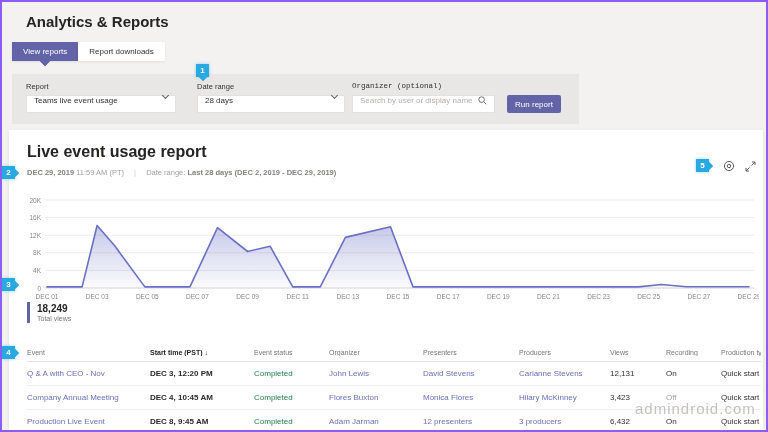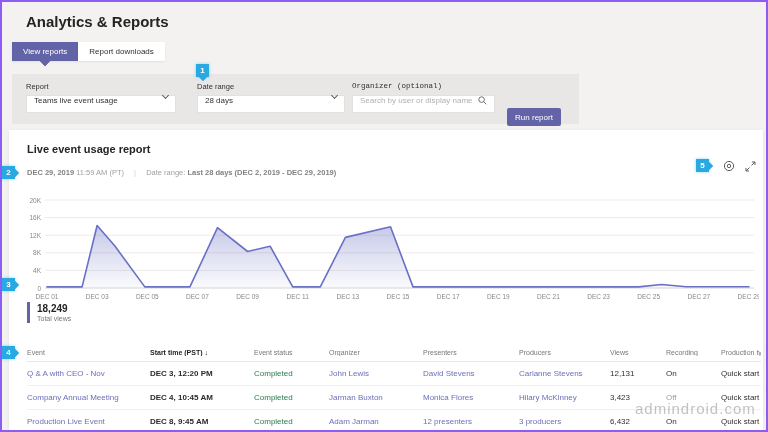--- a/index.html
+++ b/index.html
@@ -14,29 +14,29 @@
   .tab.active { background:#6264a7; color:#fff; }
   .tab-pointer { position:absolute; left:50%; bottom:-4px; margin-left:-4px; width:8px; height:8px; background:#6264a7; transform:rotate(45deg); clip-path:polygon(0 100%,100% 100%,100% 0); }
 
   .filter-bar { position:absolute; left:10px; top:72px; width:567px; height:50px; background:#e9e7e5; }
   .field-label { position:absolute; top:8px; font-size:7.5px; color:#323130; }
   .select, .search-box { position:absolute; top:21px; height:18px; background:#fff; border:1px solid #e3e1df; display:flex; align-items:flex-start; padding:0 7px; font-size:8px; color:#323130; }
   .select { justify-content:space-between; cursor:pointer; }
   .chev { width:5px; height:5px; border-right:1px solid #605e5c; border-bottom:1px solid #605e5c; transform:rotate(45deg); margin-top:-3px; }
   .search-box input { border:none; outline:none; flex:1; font-size:8px; color:#323130; font-family:"Liberation Sans",sans-serif; background:transparent; }
   .search-box input::placeholder { color:#b3b0ad; }
-  .run-btn { position:absolute; left:495px; top:34px; width:54px; height:18px; background:#6264a7; color:#fff; border:none; border-radius:2px; font-size:8px; font-family:"Liberation Sans",sans-serif; cursor:pointer; }
+  .run-btn { position:absolute; left:495px; top:21px; width:54px; height:18px; background:#6264a7; color:#fff; border:none; border-radius:2px; font-size:8px; font-family:"Liberation Sans",sans-serif; cursor:pointer; }
 
   .callout { position:absolute; width:13px; height:13px; background:#29a9e2; color:#fff; font-size:8px; font-weight:bold; display:flex; align-items:center; justify-content:center; z-index:5; box-shadow:0 0 3px rgba(41,169,226,.5); }
   .callout::after { content:''; position:absolute; width:6px; height:6px; background:#29a9e2; transform:rotate(45deg); }
   .pt-down::after { bottom:-3px; left:3.5px; }
   .pt-right::after { right:-3px; top:3.5px; }
 
   .panel { position:absolute; left:7px; top:128px; width:754px; bottom:0; background:#fff; box-shadow:0 1px 3px rgba(0,0,0,.08); }
-  .report-title { position:absolute; left:18px; top:13px; font-size:11px; font-weight:bold; color:#252423; }
+  .report-title { position:absolute; left:18px; top:13px; font-size:16px; font-weight:bold; color:#252423; }
   .meta { position:absolute; left:18px; top:38px; font-size:7.5px; color:#a19f9d; }
   .meta .strong { font-weight:bold; color:#84827f; }
   .meta .sep { margin:0 8px; color:#d2d0ce; }
 
   .panel-actions { position:absolute; right:6px; top:29px; display:flex; align-items:center; gap:7px; }
   .icon-btn { width:14px; height:14px; display:flex; align-items:center; justify-content:center; cursor:pointer; }
 
   .chart-wrap { position:absolute; left:5px; top:64px; width:745px; height:112px; }
   .axlab { font-size:6.5px; fill:#8a8886; font-family:"Liberation Sans",sans-serif; }
 
@@ -200,21 +200,21 @@
         <div class="cell link">Carianne Stevens</div>
         <div class="cell">12,131</div>
         <div class="cell">On</div>
         <div class="cell">Quick start</div>
       </div>
 
       <div class="trow">
         <div class="cell link">Company Annual Meeting</div>
         <div class="cell strongcell">DEC 4, 10:45 AM</div>
         <div class="cell ok">Completed</div>
-        <div class="cell link">Jarman Buxton</div>
+        <div class="cell link">Flores Buxton</div>
         <div class="cell link">Monica Flores</div>
         <div class="cell link">Hilary McKinney</div>
         <div class="cell">3,423</div>
         <div class="cell muted">Off</div>
         <div class="cell">Quick start</div>
       </div>
 
       <div class="trow">
         <div class="cell link">Production Live Event</div>
         <div class="cell strongcell">DEC 8, 9:45 AM</div>

